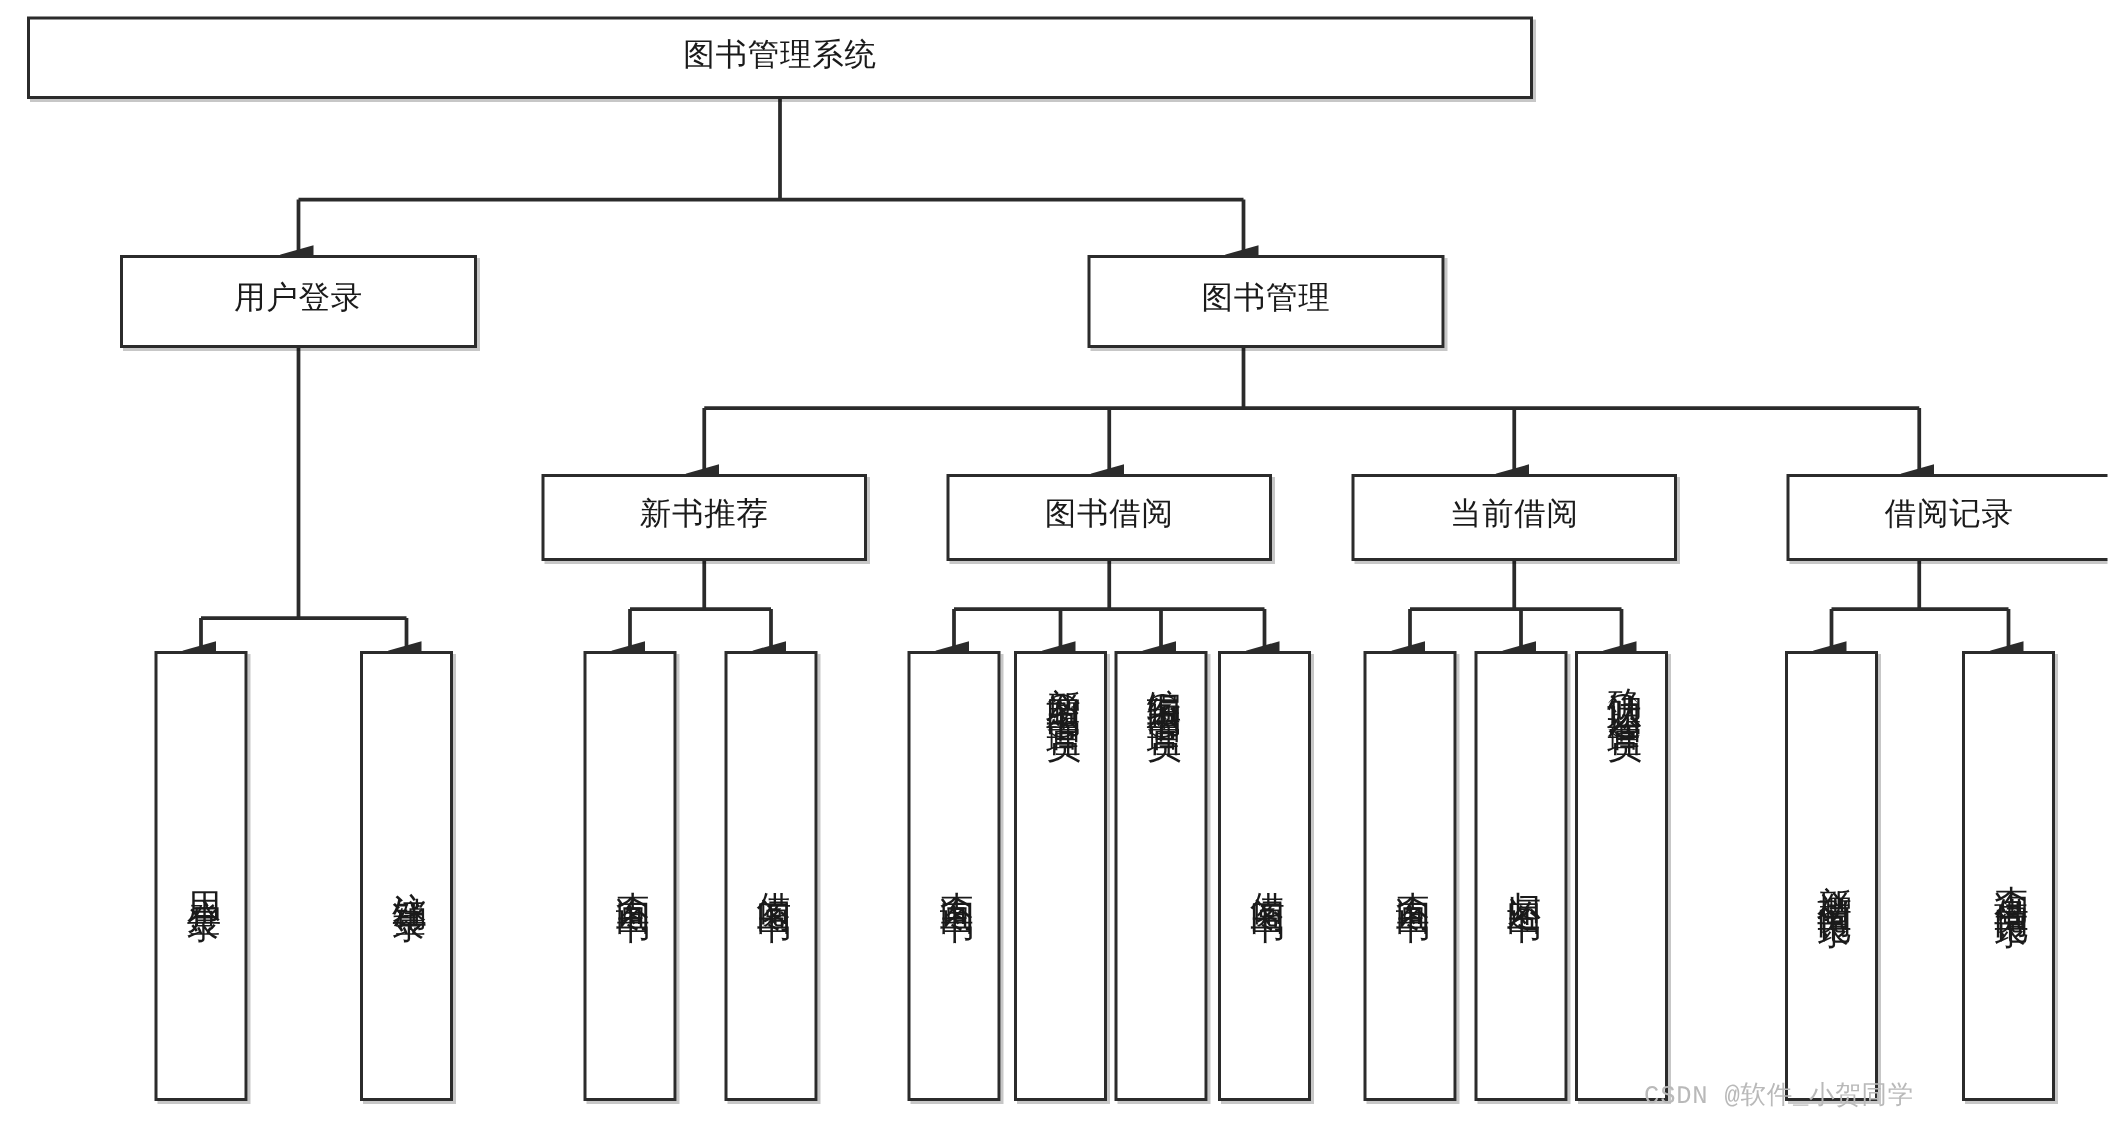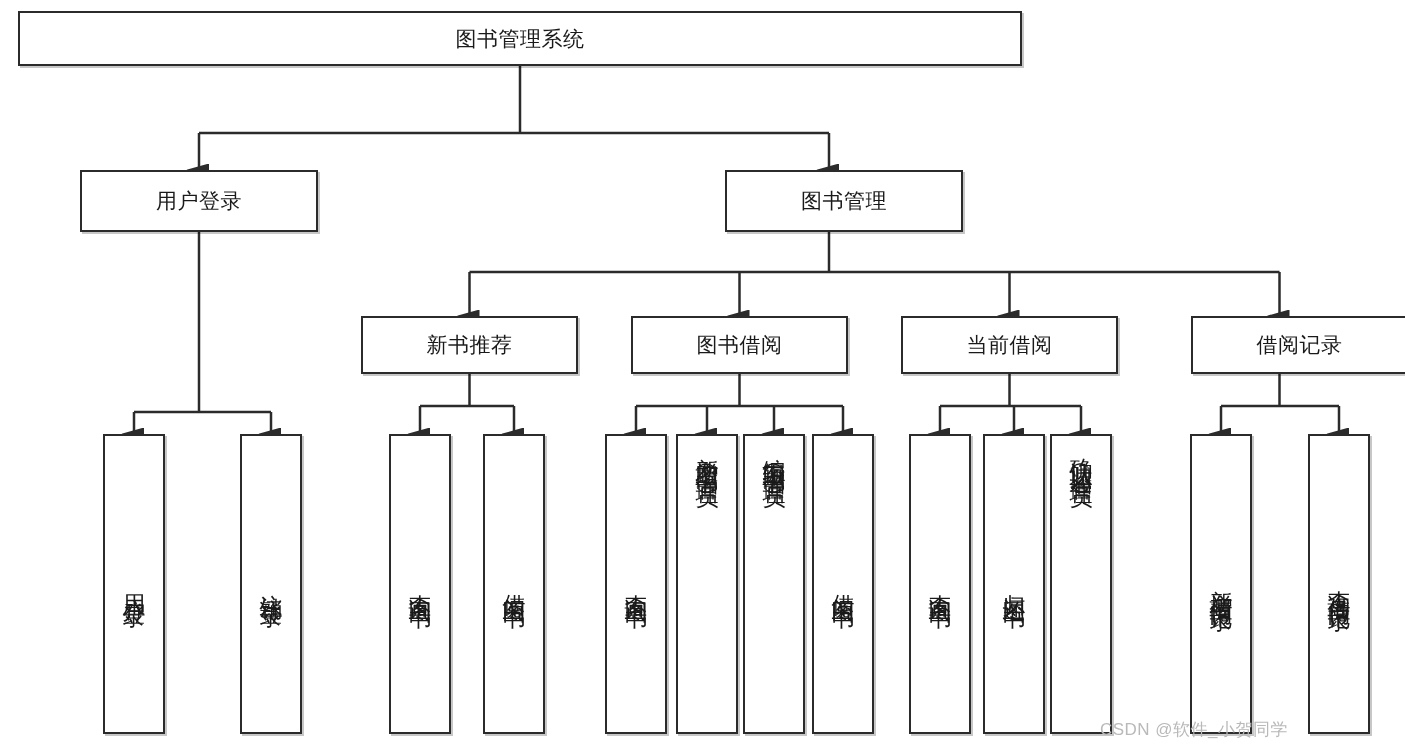--- a/index.html
+++ b/index.html
@@ -11,20 +11,21 @@
     width: 1405px;
     height: 747px;
     font-family: "Liberation Sans", "DejaVu Sans", sans-serif;
     overflow: hidden;
     position: relative;
   }
   #diagram-root {
     position: relative;
     width: 1288px;
     height: 747px;
+    font-family: Liberation Mono, monospace;
   }
   svg.edges {
     position: absolute;
     left: 0;
     top: 0;
     width: 1405px;
     height: 747px;
     pointer-events: none;
   }
   .node {
@@ -62,21 +63,21 @@
     line-height: 1;
   }
   .node.vertical.top-aligned {
     align-items: flex-start;
   }
   .node.vertical.top-aligned .label {
     padding-top: 4px;
   }
   .watermark {
     position: absolute;
-    right: 0;
+    right: 12px;
     bottom: 6px;
     font-size: 17px;
     color: #b9b9b9;
     letter-spacing: 0.5px;
     white-space: nowrap;
     user-select: none;
   }
 </style>
 </head>
 <body>

